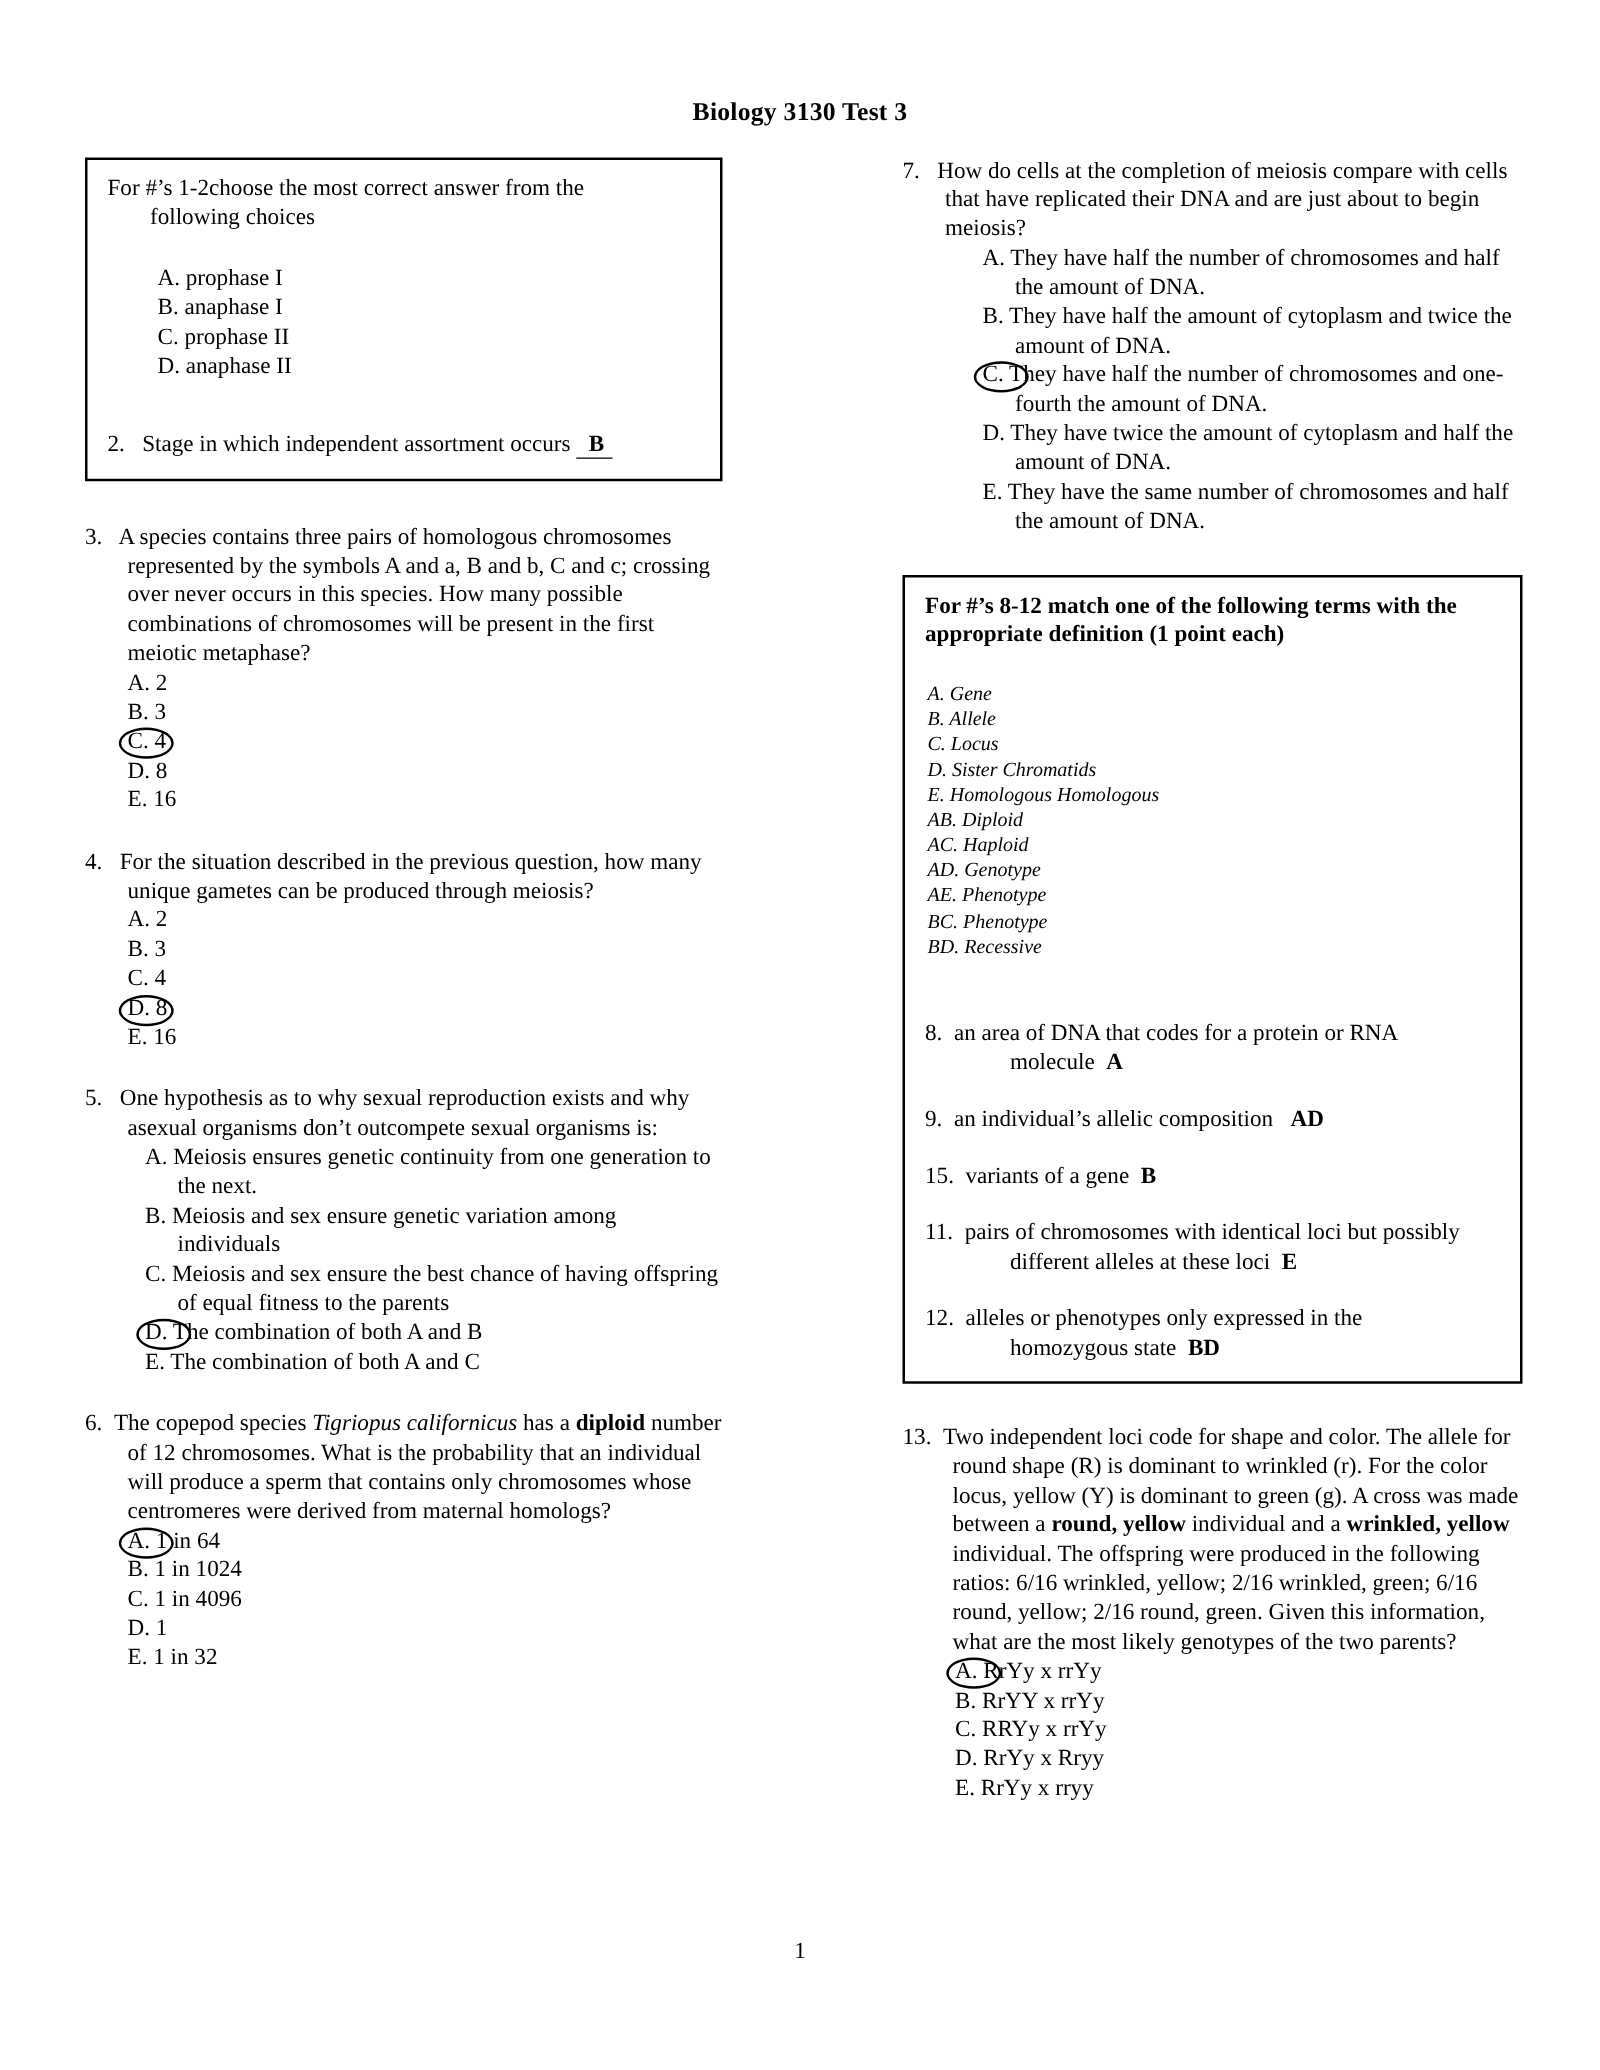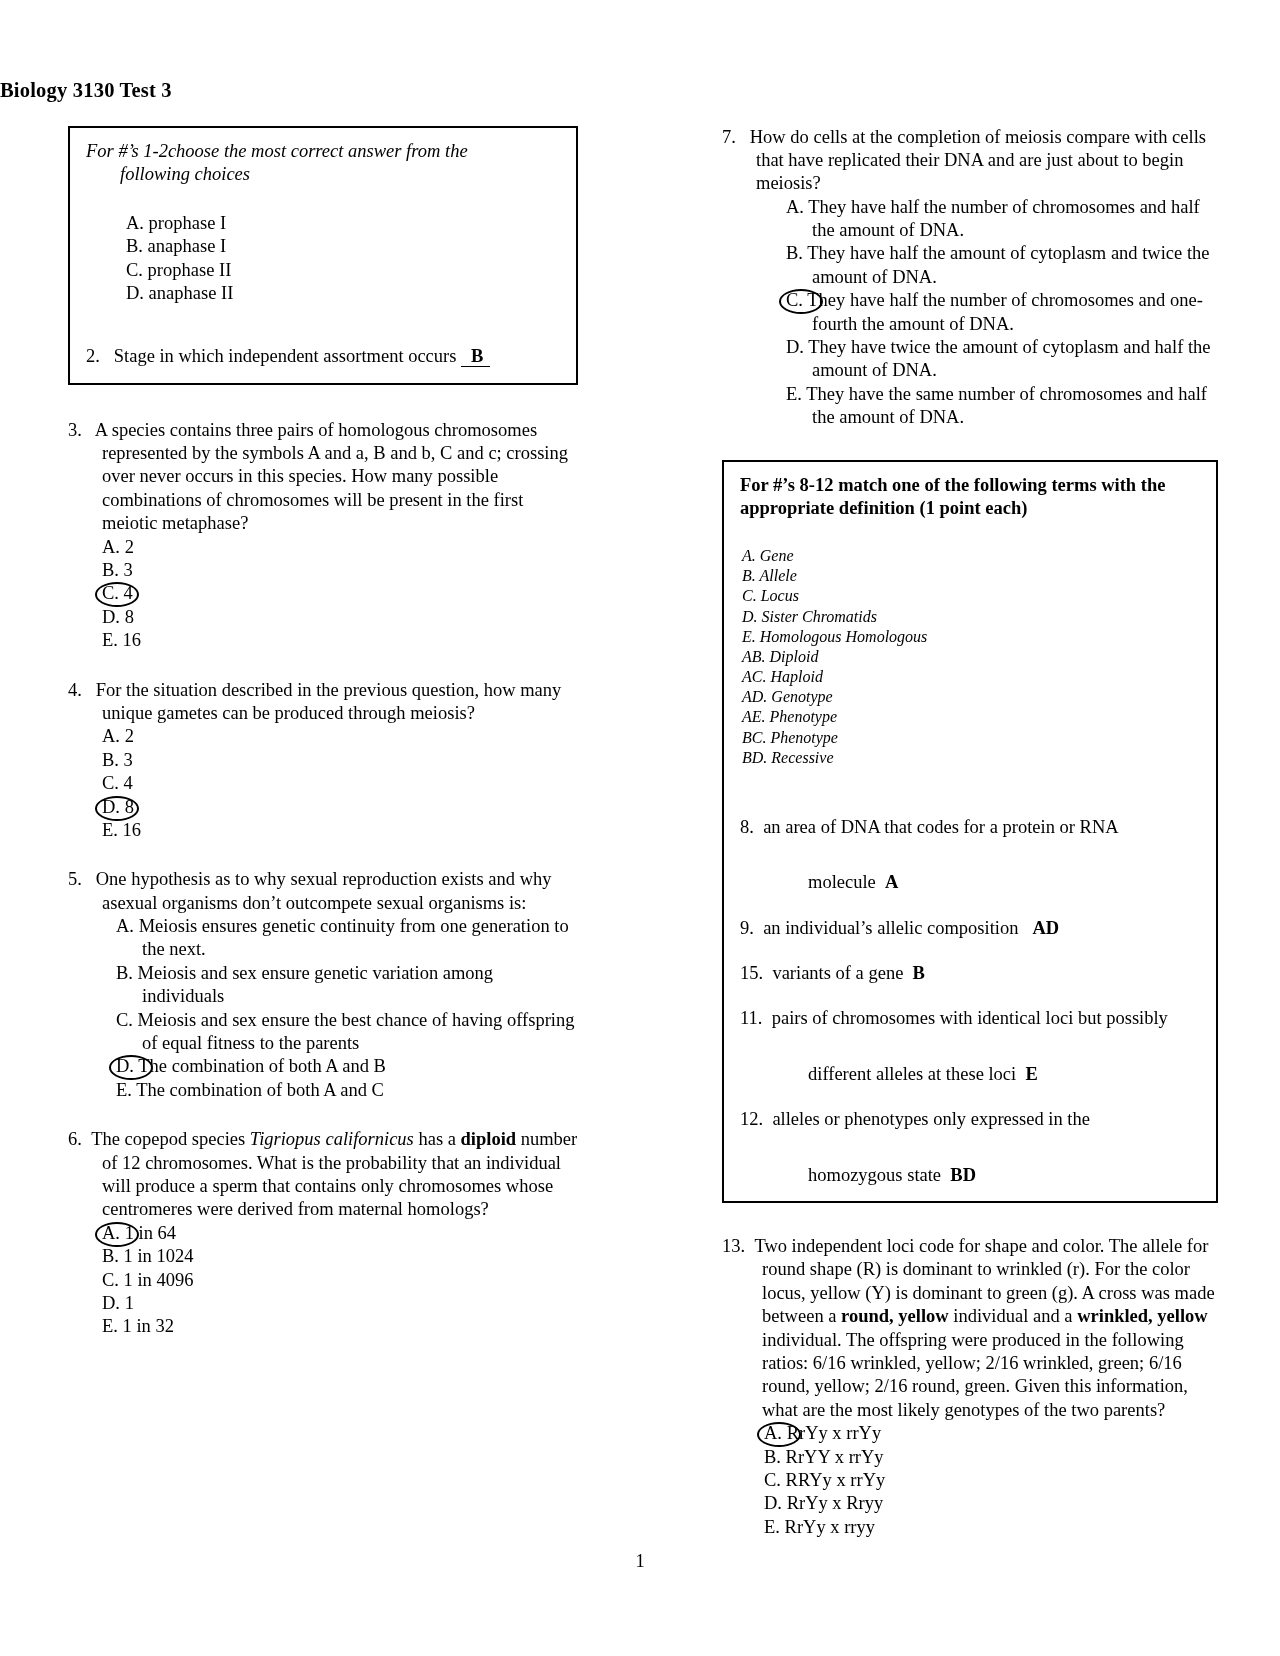--- a/index.html
+++ b/index.html
@@ -16,20 +16,21 @@
     overflow: hidden;
   }
   .page {
     position: relative;
     width: 1280px;
     height: 1656px;
     box-sizing: border-box;
     padding: 0;
   }
   .doc-title {
+    text-align: center;
     font-weight: bold;
     font-size: 20.5px;
     letter-spacing: 0.2px;
     padding-top: 80px;
     line-height: 1;
   }
   .columns {
     display: flex;
     justify-content: space-between;
     padding: 0 62px 0 68px;
@@ -45,21 +46,20 @@
 
   
   .framed {
     border: 2.5px solid #000;
     padding: 12px 14px 14px 16px;
     box-sizing: border-box;
   }
   .framed.box1 { margin-bottom: 0; }
 
   .instr-italic {
-    font-style: italic;
     font-size: 18.5px;
     line-height: 1.26;
     text-indent: 0;
   }
   .instr-italic .cont {
     display: block;
     padding-left: 34px;
   }
   .instr-bold {
     font-weight: bold;
@@ -139,21 +139,20 @@
     font-size: 18.5px;
     line-height: 1.265;
     margin-top: 22px;
     padding-left: 34px;
     text-indent: -34px;
   }
   .matching-q .ind {
     display: block;
     padding-left: 34px;
     text-indent: 0;
-    margin-top: 32px;
   }
 
   .page-num {
     position: absolute;
     left: 0;
     right: 0;
     top: 1551px;
     text-align: center;
     font-size: 18.5px;
   }

